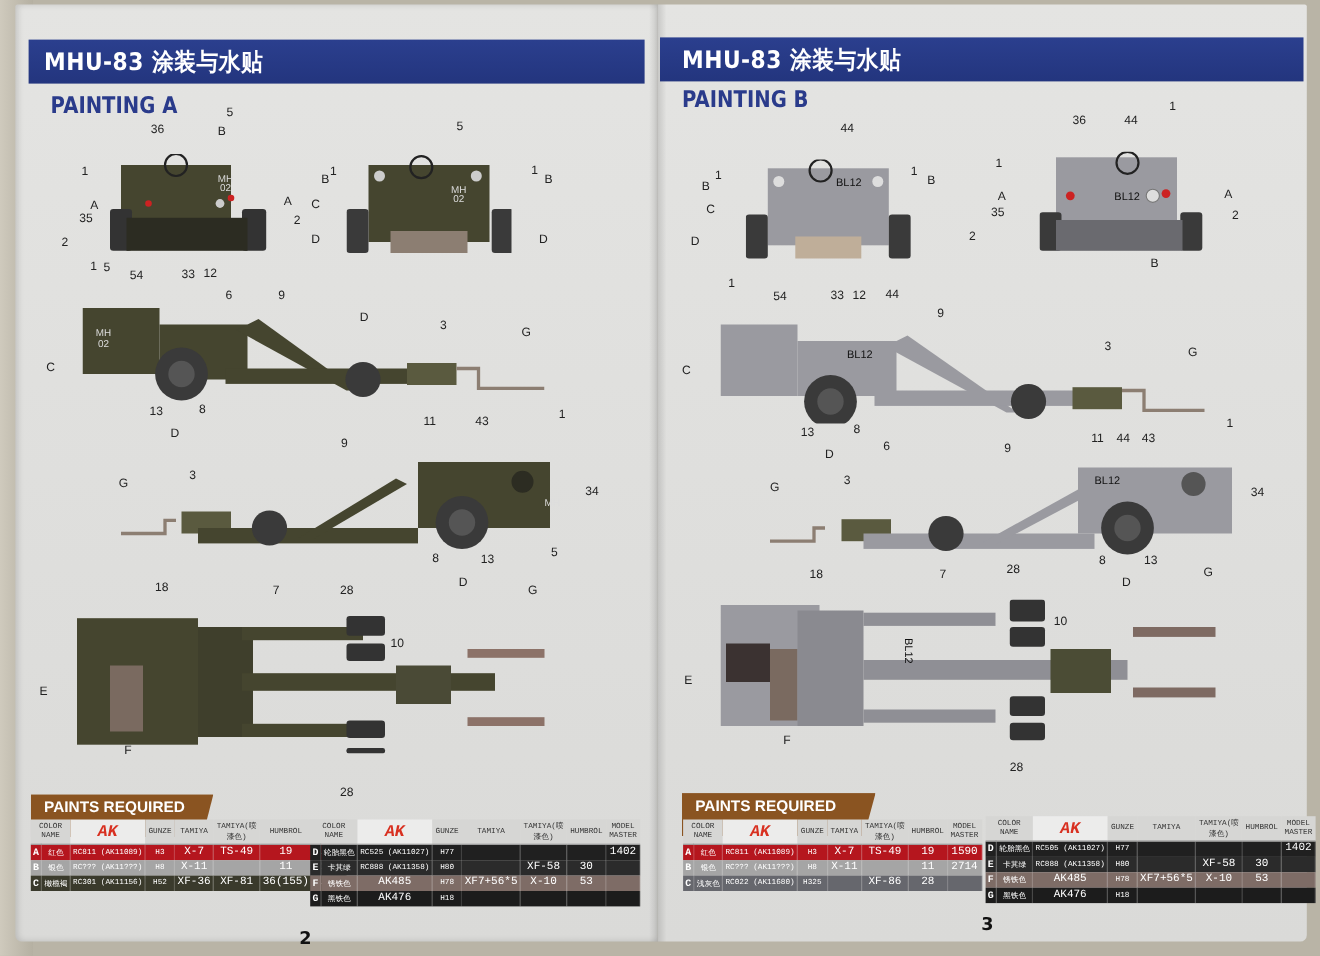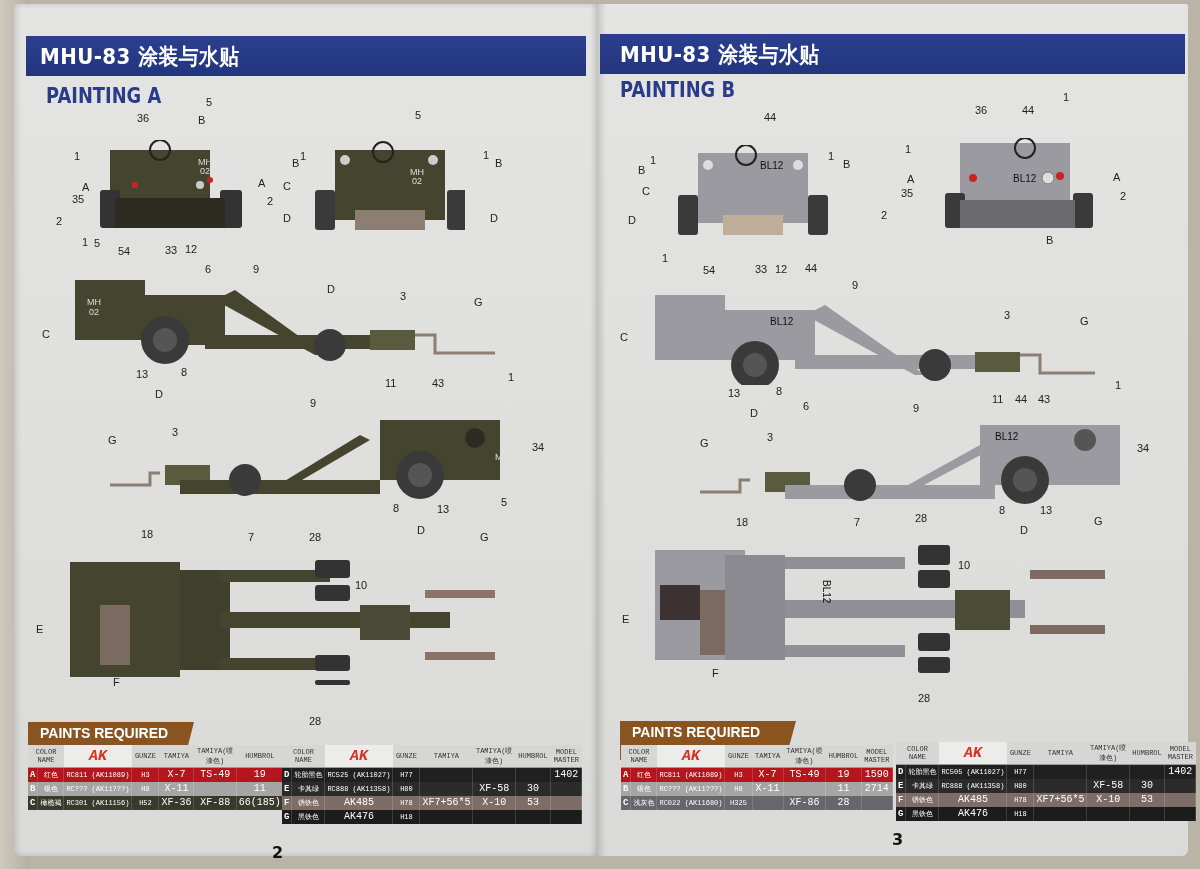--- a/index.html
+++ b/index.html
@@ -195,22 +195,22 @@
     <td class="big"></td>
     <td class="big">11</td>
     <td class="big">2714</td>
   </tr>
   <tr class="rowC-a">
     <td class="code">C</td>
     <td>橄榄褐</td>
     <td>RC301 (AK11156)</td>
     <td>H52</td>
     <td class="big">XF-36</td>
-    <td class="big">XF-88</td>
-    <td class="big">66(185)</td>
+    <td class="big">XF-81</td>
+    <td class="big">36(155)</td>
     <td class="big">1711</td>
   </tr>
 </tbody>
   </table>
 <table class="paints" style="left:282px;top:745px;width:265px;">
   <tbody>
       <tr>
     <th colspan="2">COLOR NAME</th>
     <th class="ak">AK</th>
     <th>GUNZE</th>

